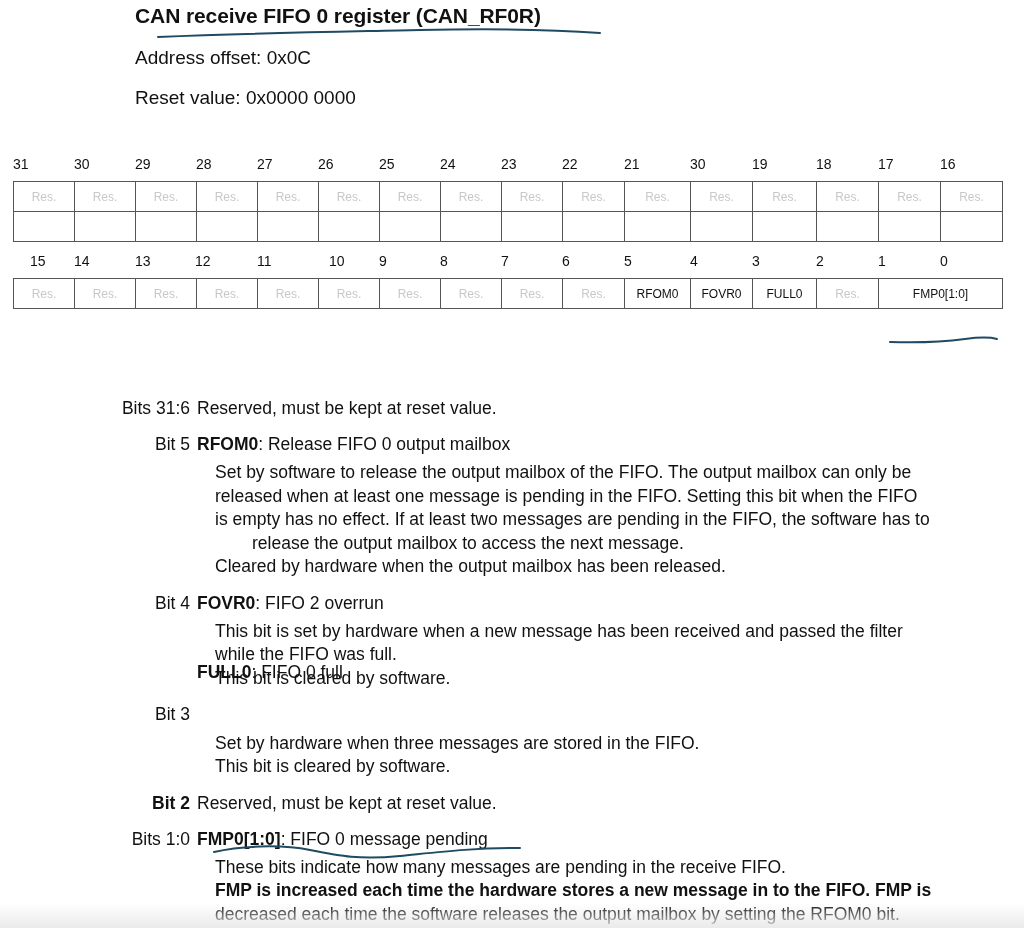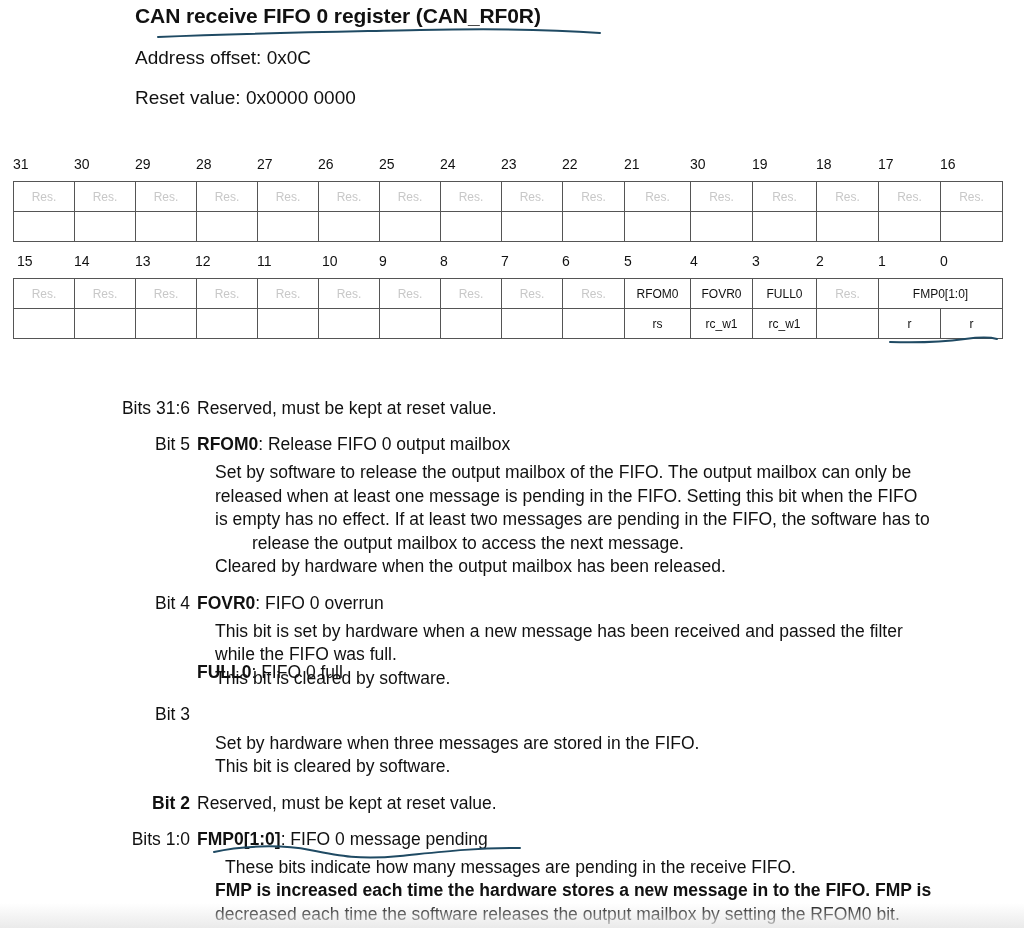--- a/index.html
+++ b/index.html
@@ -109,26 +109,26 @@
     <td></td>
     <td></td>
     <td></td>
     <td></td>
     <td></td>
   </tr>
 </tbody>
   </table>
 
 <div class="bitnums" style="top:253px;">
-  <span style="left:4px;width:61px">15</span>
+  <span style="left:17px;width:61px">15</span>
   <span style="left:61px;width:61px">14</span>
   <span style="left:122px;width:61px">13</span>
   <span style="left:182px;width:61px">12</span>
   <span style="left:244px;width:61px">11</span>
-  <span style="left:309px;width:61px">10</span>
+  <span style="left:316px;width:61px">10</span>
   <span style="left:366px;width:61px">9</span>
   <span style="left:427px;width:61px">8</span>
   <span style="left:488px;width:61px">7</span>
   <span style="left:549px;width:62px">6</span>
   <span style="left:611px;width:66px">5</span>
   <span style="left:677px;width:62px">4</span>
   <span style="left:739px;width:64px">3</span>
   <span style="left:803px;width:62px">2</span>
   <span style="left:865px;width:62px">1</span>
   <span style="left:927px;width:62px">0</span>
@@ -164,71 +164,53 @@
     <td class="res">Res.</td>
     <td class="res">Res.</td>
     <td class="res">Res.</td>
     <td class="res">Res.</td>
     <td>RFOM0</td>
     <td>FOVR0</td>
     <td>FULL0</td>
     <td class="res">Res.</td>
     <td colspan="2">FMP0[1:0]</td>
   </tr>
-  <tr>
-    <td></td>
-    <td></td>
-    <td></td>
-    <td></td>
-    <td></td>
-    <td></td>
-    <td></td>
-    <td></td>
-    <td></td>
-    <td></td>
-    <td>rs</td>
-    <td>rc_w1</td>
-    <td>rc_w1</td>
-    <td></td>
-    <td>r</td>
-    <td>r</td>
-  </tr>
 </tbody>
   </table>
 
 <div class="desc">
 
   <span class="lbl" style="left:60px;width:130px;top:397px;">Bits 31:6</span>
   <span class="txt" style="left:197px;top:397px;">Reserved, must be kept at reset value.</span>
 
   <span class="lbl" style="left:60px;width:130px;top:433px;">Bit 5</span>
   <span class="txt" style="left:197px;top:433px;"><b>RFOM0</b><span>: Release FIFO 0 output mailbox</span></span>
   <span class="txt" style="left:215px;top:461px;">Set by software to release the output mailbox of the FIFO. The output mailbox can only be</span>
   <span class="txt" style="left:215px;top:485px;">released when at least one message is pending in the FIFO. Setting this bit when the FIFO</span>
   <span class="txt" style="left:215px;top:508px;">is empty has no effect. If at least two messages are pending in the FIFO, the software has to</span>
   <span class="txt" style="left:215px;top:532px;margin-left:37px;">release the output mailbox to access the next message.</span>
   <span class="txt" style="left:215px;top:555px;">Cleared by hardware when the output mailbox has been released.</span>
 
   <span class="lbl" style="left:60px;width:130px;top:592px;">Bit 4</span>
-  <span class="txt" style="left:197px;top:592px;"><b>FOVR0</b><span>: FIFO 0 overrun</span></span>
+  <span class="txt" style="left:197px;top:592px;"><b>FOVR0</b><span>: FIFO 2 overrun</span></span>
   <span class="txt" style="left:215px;top:620px;">This bit is set by hardware when a new message has been received and passed the filter</span>
   <span class="txt" style="left:215px;top:643px;">while the FIFO was full.</span>
   <span class="txt" style="left:215px;top:667px;">This bit is cleared by software.</span>
 
   <span class="lbl" style="left:60px;width:130px;top:703px;">Bit 3</span>
   <span class="txt" style="left:197px;top:661px;"><b>FULL0</b><span>: FIFO 0 full</span></span>
   <span class="txt" style="left:215px;top:732px;">Set by hardware when three messages are stored in the FIFO.</span>
   <span class="txt" style="left:215px;top:755px;">This bit is cleared by software.</span>
 
   <span class="lbl" style="left:60px;width:130px;top:792px;font-weight:bold;">Bit 2</span>
   <span class="txt" style="left:197px;top:792px;">Reserved, must be kept at reset value.</span>
 
   <span class="lbl" style="left:60px;width:130px;top:828px;">Bits 1:0</span>
   <span class="txt" style="left:197px;top:828px;"><b>FMP0[1:0]</b><span>: FIFO 0 message pending</span></span>
-  <span class="txt" style="left:215px;top:856px;margin-left:10px;">These bits indicate how many messages are pending in the receive FIFO.</span>
+  <span class="txt" style="left:215px;top:856px;">These bits indicate how many messages are pending in the receive FIFO.</span>
   <span class="txt" style="left:215px;top:879px;font-weight:bold;">FMP is increased each time the hardware stores a new message in to the FIFO. FMP is</span>
   <span class="txt" style="left:215px;top:903px;">decreased each time the software releases the output mailbox by setting the RFOM0 bit.</span>
 </div>
 
 <svg class="ink" style="left:0;top:0;" width="1024" height="928">
   <path d="M158 37 C 260 33, 330 32, 420 30 S 560 30, 600 33" stroke="#1f4a63" stroke-width="2" fill="none" stroke-linecap="round"></path>
   <path d="M890 342 C 920 343, 950 341, 965 339 S 990 337, 997 339" stroke="#1f4a63" stroke-width="2" fill="none" stroke-linecap="round"></path>
   <path d="M214 852 C 240 846, 280 844, 310 850 S 360 860, 400 856 S 470 848, 520 848" stroke="#1f4a63" stroke-width="2" fill="none" stroke-linecap="round"></path>
 </svg>
 

